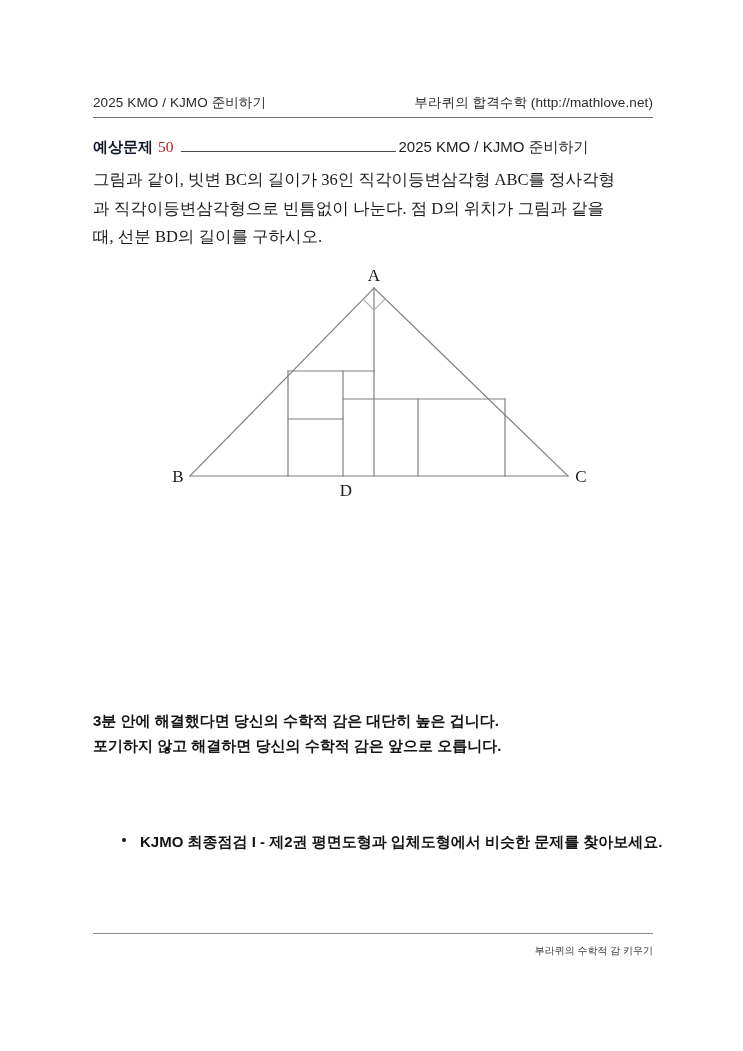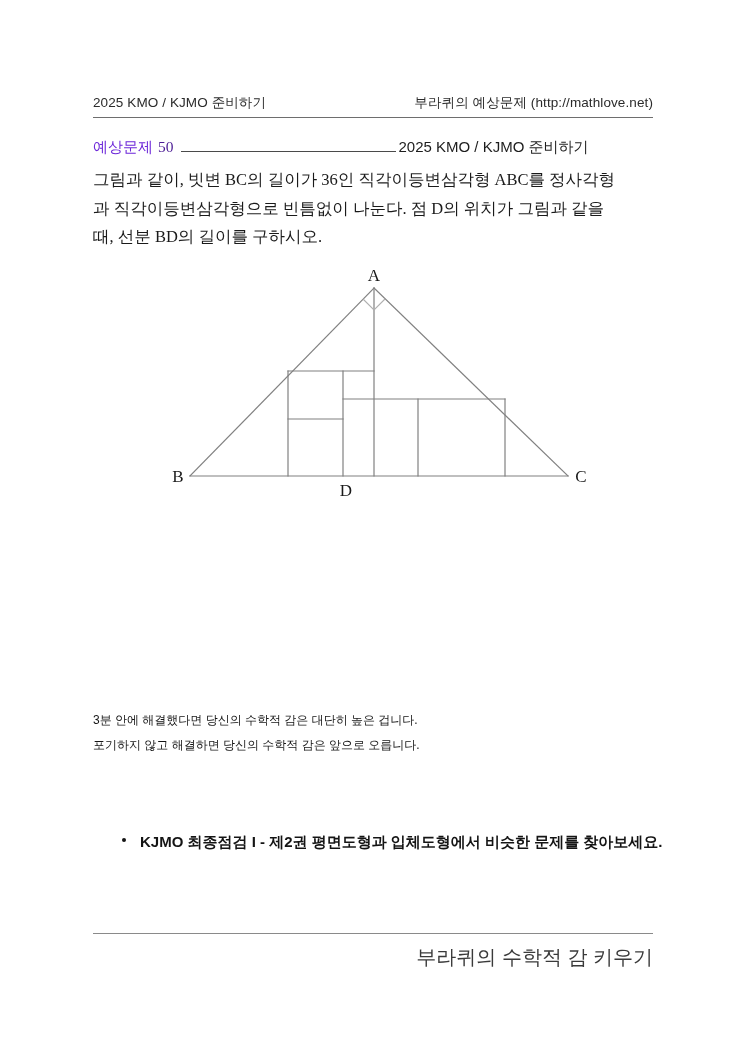--- a/index.html
+++ b/index.html
@@ -55,30 +55,30 @@
     left: 93px;
     top: 138px;
     width: 560px;
     height: 22px;
     display: flex;
     align-items: baseline;
     white-space: nowrap;
   }
   .prob-label {
     font-family: "Liberation Sans", "DejaVu Sans", sans-serif;
-    font-weight: normal;
-    font-size: 15px;
-    color: #6d28d9;
+    font-weight: bold;
+    font-size: 15px;
+    color: #0f172a;
     text-align: right;
   }
   .prob-num {
     font-family: "Liberation Serif", "DejaVu Serif", serif;
     font-size: 15.5px;
     margin-left: 5px;
-    color: #4c1d95;
+    color: #b91c1c;
   }
   .prob-dash {
     flex: 0 0 auto;
     width: 215px;
     border-bottom: 1px solid #4a4a4a;
     margin: 0 3px 4px 7px;
     height: 1px;
   }
   .prob-right {
     font-family: "Liberation Sans", "DejaVu Sans", sans-serif;
@@ -113,22 +113,22 @@
   }
   .figure svg { display: block; }
 
   
   .closing {
     position: absolute;
     left: 93px;
     top: 708px;
     width: 570px;
     font-family: "Liberation Sans", "DejaVu Sans", sans-serif;
-    font-weight: normal;
-    font-size: 12px;
+    font-weight: bold;
+    font-size: 15px;
     line-height: 25px;
     color: #141414;
   }
   .closing p { margin: 0; white-space: nowrap; }
 
   
   .bullets {
     position: absolute;
     left: 118px;
     top: 788px;
@@ -164,32 +164,32 @@
     height: 1px;
     background: #8a8a8a;
   }
   .footer {
     position: absolute;
     left: 93px;
     top: 944px;
     width: 560px;
     text-align: right;
     font-family: "Liberation Sans", "DejaVu Sans", sans-serif;
-    font-size: 20px;
+    font-size: 10px;
     color: #3a3a3a;
   }
 </style>
 </head>
 <body>
 
 <div class="page">
 
   <div class="header">
     <span class="header-left">2025 KMO / KJMO 준비하기</span>
-    <span class="header-right">부라퀴의 예상문제 (http://mathlove.net)</span>
+    <span class="header-right">부라퀴의 합격수학 (http://mathlove.net)</span>
   </div>
   <div class="header-rule"></div>
 
   <div class="prob-line">
     <span class="prob-label">예상문제</span>
     <span class="prob-num">50</span>
     <span class="prob-dash"></span>
     <span class="prob-right">2025 KMO / KJMO 준비하기</span>
   </div>
 

